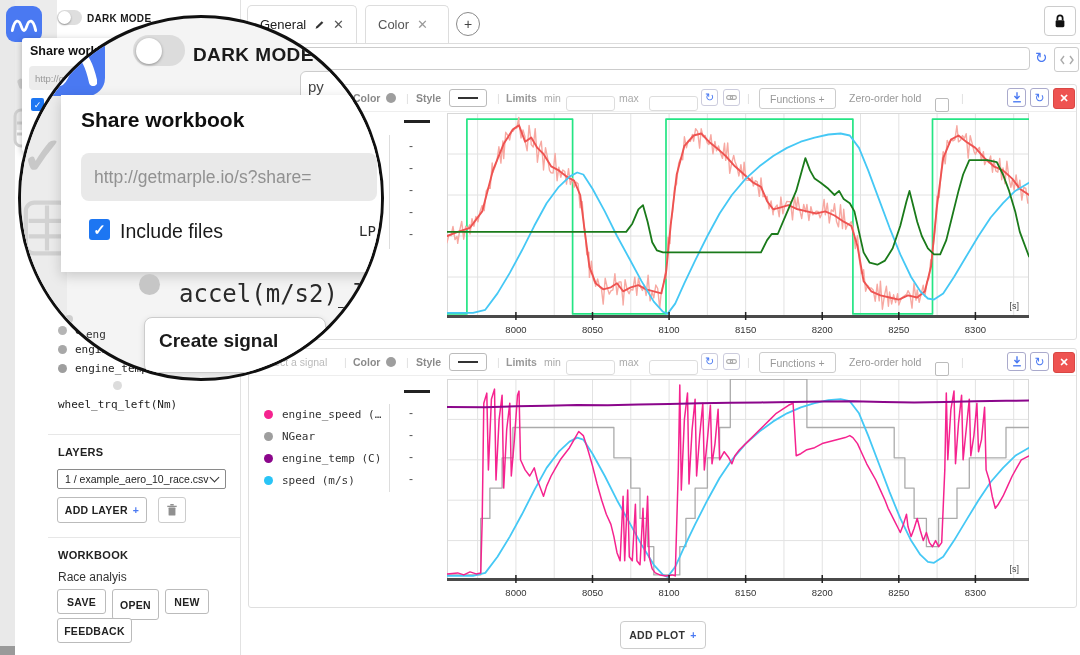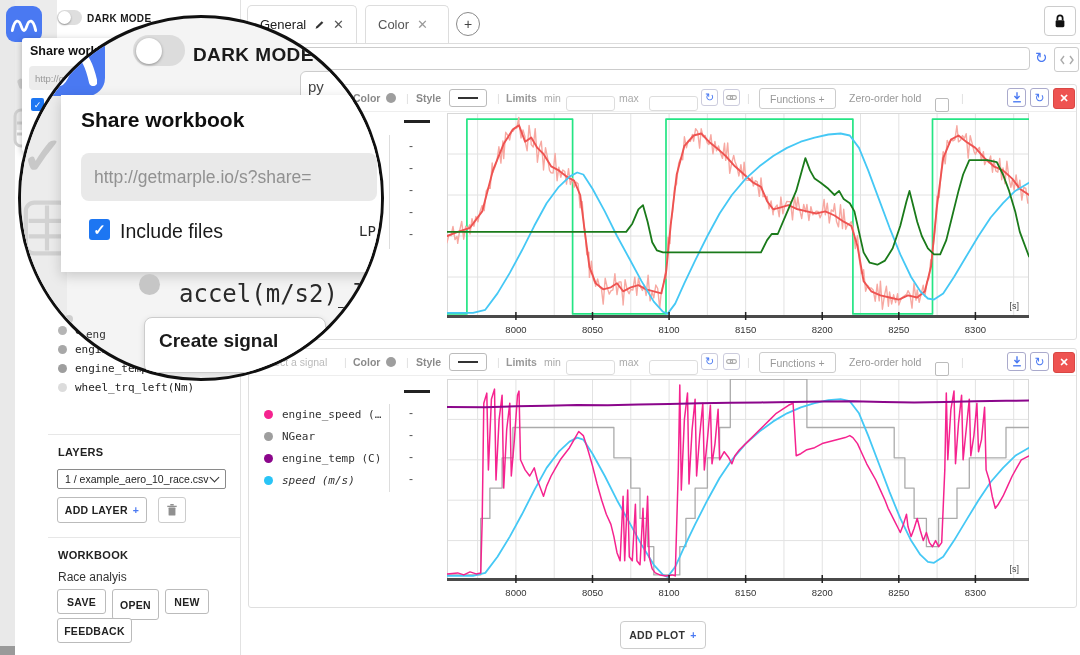--- a/index.html
+++ b/index.html
@@ -303,21 +303,21 @@
           <span>engine_speed (…</span>
         </div>
         <div class="leg-row mono" style="left: 15px; top: 81px;">
           <span class="leg-dot" style="background: rgb(158, 158, 158);"></span>
           <span>NGear</span>
         </div>
         <div class="leg-row mono" style="left: 15px; top: 103px;">
           <span class="leg-dot" style="background: rgb(139, 6, 139);"></span>
           <span>engine_temp (C)</span>
         </div>
-        <div class="leg-row mono" style="left: 15px; top: 125px; font-style: italic;">
+        <div class="leg-row mono" style="left: 15px; top: 125px;">
           <span class="leg-dot" style="background: rgb(41, 196, 246);"></span>
           <span>speed (m/s)</span>
         </div>
       </div>
     <div id="values-2">
         <div class="dash-col" style="left: 160px; top: 57px;">-</div>
         <div class="dash-col" style="left: 160px; top: 79px;">-</div>
         <div class="dash-col" style="left: 160px; top: 101px;">-</div>
         <div class="dash-col" style="left: 160px; top: 123px;">-</div>
       </div>
@@ -376,21 +376,21 @@
         <span>eng</span>
       </div>
       <div class="sig-row mono" style="left: 58px; top: 343px;">
         <span class="sig-dot" style="background: rgb(168, 168, 168);"></span>
         <span>engine_sp</span>
       </div>
       <div class="sig-row mono" style="left: 58px; top: 362px;">
         <span class="sig-dot" style="background: rgb(158, 158, 158);"></span>
         <span>engine_temp(C)</span>
       </div>
-      <div class="sig-row mono" style="left: 58px; top: 381px;">
+      <div class="sig-row mono" style="left: 58px; top: 381px; flex-direction: column;">
         <span class="sig-dot" style="background: rgb(220, 220, 220);"></span>
         <span>wheel_trq_left(Nm)</span>
       </div>
     </div>
   <div class="abs scroll-thumb"></div>
   <div class="abs sb-divider" style="top:434px;"></div>
   <div class="abs sb-title" style="left:58px;top:446px;">LAYERS</div>
   <div class="abs select-box">
     <span style="white-space:nowrap;overflow:hidden;">1 / example_aero_10_race.csv</span>
     <span class="chev"></span>

